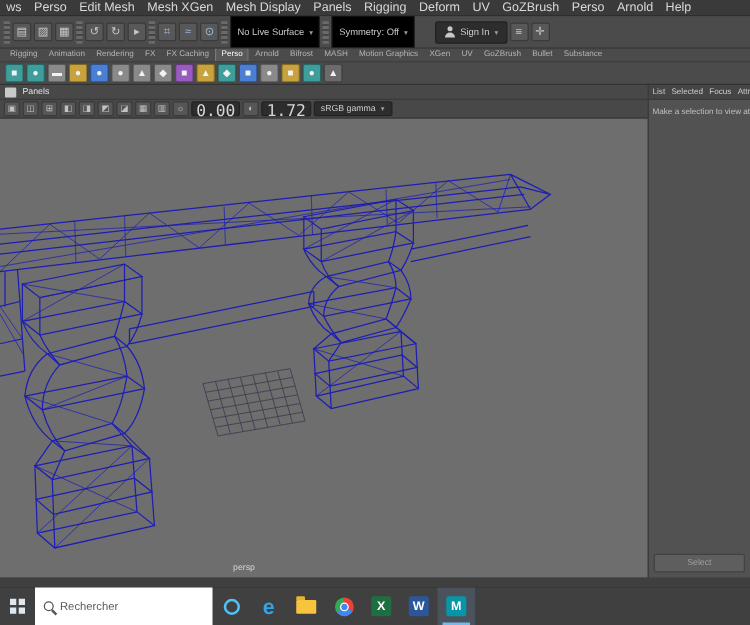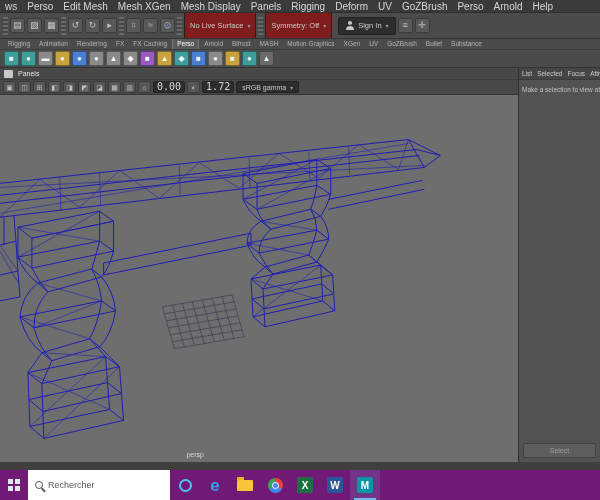--- a/index.html
+++ b/index.html
@@ -15,25 +15,25 @@
   
   .statusline { height:26px; background:#4b4b4b; display:flex; align-items:center;
     gap:2px; padding:0 3px; border-bottom:1px solid #333; overflow:hidden; }
   .sl-handle { width:5px; height:18px; flex:0 0 5px;
     background:repeating-linear-gradient(to bottom,#6a6a6a 0 2px,#454545 2px 4px); }
   .sl-group { display:flex; gap:2px; align-items:center; }
   .sl-icon { width:15px; height:15px; background:#585858; border:1px solid #3a3a3a;
     border-radius:2px; color:#c6c6c6; font-size:9px; display:flex; align-items:center;
     justify-content:center; line-height:1; }
   .sl-icon.blue { color:#9db8d6; }
-  .dropdown { height:17px; background:#7f1d1d; border:1px solid #222; border-radius:2px;
+  .dropdown { height:17px; background:#000000; border:1px solid #222; border-radius:2px;
     color:#c8c8c8; font-size:7.5px; display:flex; align-items:center; gap:4px; padding:16px 5px;
     white-space:nowrap; }
   .caret { font-size:6px; color:#9a9a9a; }
-  .signin { height:18px; margin-left:4px; background:#2d2d2d; border:1px solid #222;
+  .signin { height:18px; margin-left:14px; background:#2d2d2d; border:1px solid #222;
     border-radius:2px; color:#cfcfcf; font-size:7.5px; display:flex; align-items:center;
     gap:4px; padding:0 6px; white-space:nowrap; }
   .person-icon { width:9px; height:9px; position:relative; display:inline-block; }
   .person-icon::before { content:""; position:absolute; top:0; left:2.5px; width:4px;
     height:4px; border-radius:50%; background:#c8c8c8; }
   .person-icon::after { content:""; position:absolute; bottom:0; left:0.5px; width:8px;
     height:4px; border-radius:4px 4px 0 0; background:#c8c8c8; }
 
   
   .shelf-tabs { height:11px; background:#4b4b4b; display:flex; align-items:flex-end;
@@ -59,21 +59,21 @@
     gap:5px; padding:0 4px; border-bottom:1px solid #3a3a3a; }
   .pm-icon { width:9px; height:8px; background:#c9c9c9; border-radius:1px; }
   .pm-item { color:#e2e2e2; font-size:7px; }
 
   .vp-toolbar { height:15px; background:#484848; display:flex; align-items:center; gap:2px;
     padding:0 3px; border-bottom:1px solid #333; overflow:hidden; }
   .vt-icon { width:13px; height:12px; background:#565656; border:1px solid #3b3b3b;
     border-radius:2px; color:#c2c2c2; font-size:7px; display:flex; align-items:center;
     justify-content:center; line-height:1; }
   .vt-field { height:12px; min-width:26px; background:#2d2d2d; border:1px solid #222;
-    border-radius:2px; color:#d6d6d6; font-size:10px; display:flex; align-items:flex-end;
+    border-radius:2px; color:#d6d6d6; font-size:13px; display:flex; align-items:flex-start;
     justify-content:flex-end; padding:0 3px; font-family:"DejaVu Sans Mono", monospace; }
   .vt-dropdown { height:12px; background:#2d2d2d; border:1px solid #222; border-radius:2px;
     color:#cccccc; font-size:7px; display:flex; align-items:center; gap:4px; padding:0 5px;
     white-space:nowrap; }
 
   .viewport { flex:1; position:relative; background:var(--viewport-bg,#6e6e6e); overflow:hidden; }
   .viewport svg { position:absolute; inset:0; width:100%; height:100%; display:block; }
   svg .wf { stroke:var(--wireframe,#1e1eb4); fill:none; stroke-width:1; }
   svg .wf-thin { stroke:var(--wireframe,#1e1eb4); fill:none; stroke-width:0.7; opacity:.85; }
   svg .grid-line { stroke:#3e3e52; fill:none; stroke-width:0.8; opacity:.9; }
@@ -86,21 +86,21 @@
   .ae-menu { color:#cdcdcd; font-size:6.5px; }
   .ae-message { color:#c0c0c0; font-size:6.5px; padding:6px 3px; white-space:nowrap;
     overflow:hidden; }
   .ae-select-btn { position:absolute; bottom:4px; left:4px; right:4px; height:15px;
     background:#5e5e5e; border:1px solid #424242; border-radius:2px; color:#9f9f9f;
     font-size:7px; font-family:"Liberation Sans", sans-serif; }
 
   .bottom-strip { position:absolute; left:0; right:0; bottom:0; height:8px; background:#3f3f3f; }
 
   
-  .taskbar { position:absolute; top:470px; left:0; width:600px; height:30px; background:#701a75;
+  .taskbar { position:absolute; top:470px; left:0; width:600px; height:30px; background:#404040;
     display:flex; align-items:flex-end; }
   .start-btn { width:28px; height:30px; display:flex; align-items:center; justify-content:center; }
   .win-logo { width:12px; height:12px; display:grid; grid-template-columns:5px 5px;
     grid-template-rows:5px 5px; gap:1.5px; }
   .win-logo span { background:#dfe8ef; }
   .search-box { width:142px; height:30px; background:#ffffff; display:flex; align-items:center;
     gap:5px; padding:0 7px; }
   .search-icon { width:8px; height:8px; border:1.5px solid #555; border-radius:50%;
     position:relative; flex:0 0 8px; }
   .search-icon::after { content:""; position:absolute; width:5px; height:1.5px; background:#555;

